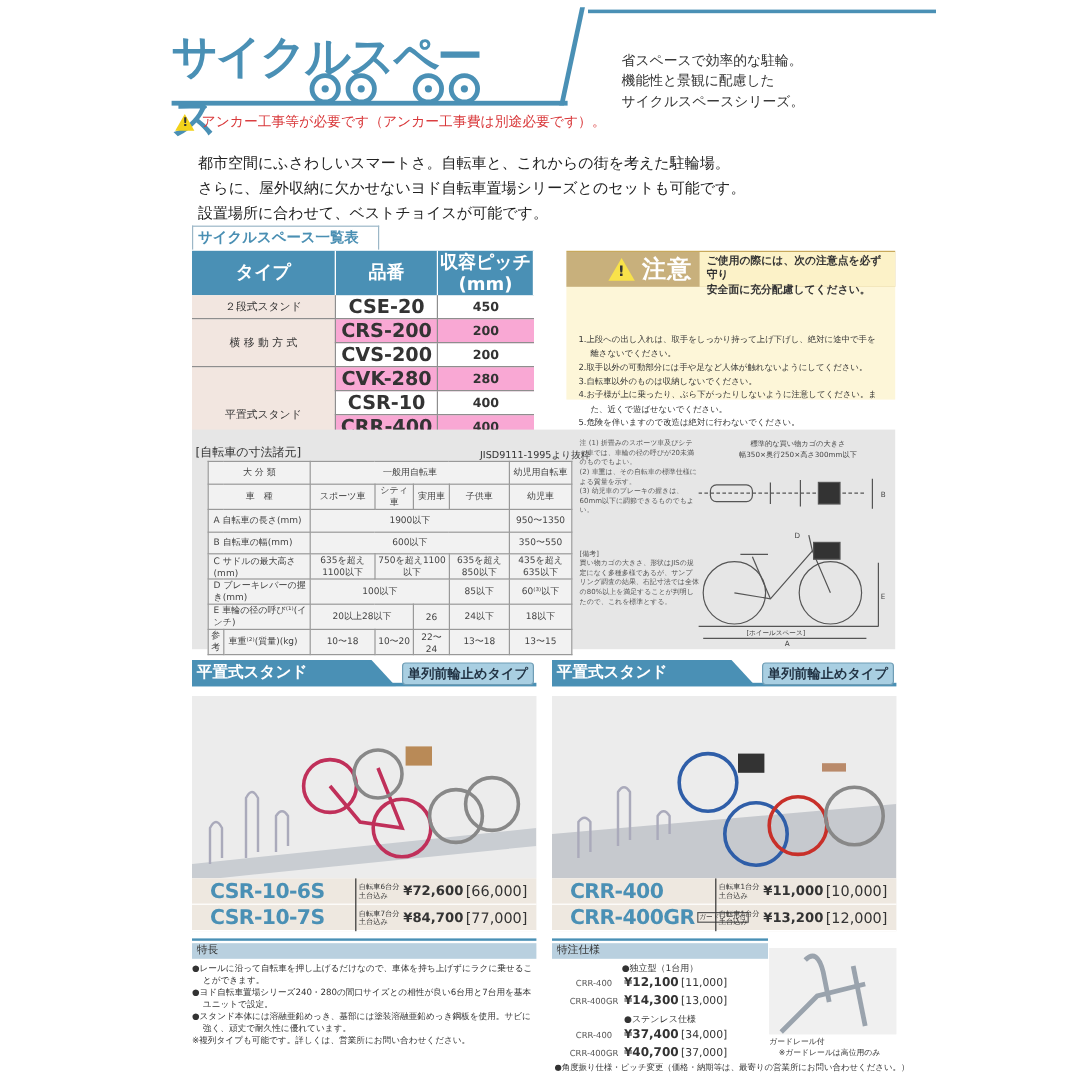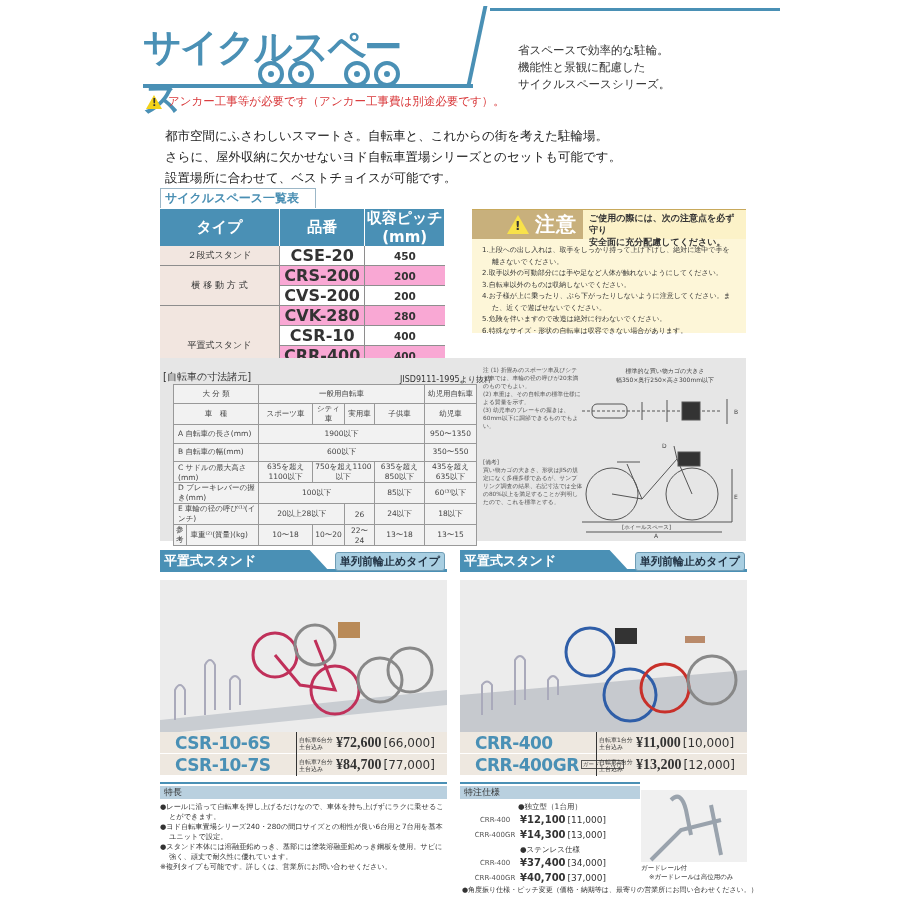--- a/index.html
+++ b/index.html
@@ -31,21 +31,21 @@
   .list-table td.pitch { font-size: 10.5px; }
   .list-table tr.alt td.code, .list-table tr.alt td.pitch { background: #f9a8d4; }
 
   
   .caution { left: 472px; top: 209px; width: 274px; height: 124px; background: #fdf6d8; border-top: 1px solid #c8a95c; }
   .caution-head { height: 29px; background: #c8b07c; display:flex; align-items:center;padding-left:27px; }
   .caution-icon { width:0;height:0;border-left:11px solid transparent;border-right:11px solid transparent;border-bottom:19px solid #f8e24a; margin-left: 8px; position:relative; }
   .caution-icon::after { content:"!"; position:absolute; left:-3px; top:4px; font-size:12px; font-weight:bold; color:#333; }
   .caution-title { font-size: 20px; font-weight: bold; color: #fff; margin-left: 6px; letter-spacing: 1px; }
   .caution-lead { background: #fcf2c8; height: 29px; margin-left: 6px; padding: 2px 6px; font-size: 9px; line-height: 12px; font-weight: bold; color: #333; flex: 1; }
-  .caution-list { padding: 6px 10px; font-size: 7px; line-height: 11.5px; color: #333; list-style: none; }
+  .caution-list { padding: 6px 10px; font-size: 7px; line-height: 11.5px; color: #333; list-style: none; margin-top: 33px; }
   .caution-list li { padding-left: 10px; text-indent: -10px; }
 
   
   .spec-panel { left: 160px; top: 358px; width: 586px; height: 183px; background: #e6e6e6; }
   .spec-title { left: 163px; top: 370px; font-size: 10px; color: #333; }
   .spec-source { left: 400px; top: 374px; font-size: 8px; color: #333; }
   .spec-table { left: 173px; top: 384px; width: 304px; border-collapse: collapse; font-size: 7.5px; background:#f2f2f2; }
   .spec-table td { border: 1px solid #999; text-align: center; height: 18.8px; color: #444; padding: 0 2px; }
   .spec-table td.lab { text-align: left; padding-left: 4px; }
   .spec-notes { left: 483px; top: 366px; width: 100px; font-size: 5.8px; line-height: 8px; color: #555; }
@@ -58,21 +58,21 @@
   .sec-title { position:absolute; left:0; top:0; height:22px; width: 170px; background:#4a90b5; color:#fff; font-weight:bold; font-size:13px; line-height:22px; padding-left:4px; clip-path: polygon(0 0, 88% 0, 100% 100%, 0 100%); }
   .sec-line { position:absolute; left:0; bottom:0; width:100%; height:3px; background:#4a90b5; }
   .sec-badge { position:absolute; right: 2px; top: 2px; padding: 1px 4px; background:#a9cfe2; border:1px solid #6f9db5; border-radius: 3px; font-size: 11px; font-weight:bold; color:#234; }
   .photo { background: #eaeaea; overflow:hidden; }
   .price-rows { background: #eee8e0; }
   .price-row { height: 22px; display:flex; align-items:center; border-bottom: 1px solid #fff; }
   .p-code { width: 136px; padding-left: 15px; font-size: 17px; font-weight: bold; color: #4a90b5; letter-spacing: -0.5px; white-space: nowrap; display:flex; align-items:center;}
   .p-code .gr-tag { font-size: 5.5px; border: 1px solid #555; color:#333; padding: 0 1px; margin-left: 2px; letter-spacing: 0; font-weight: normal; }
   .p-divider { width: 1px; height: 44px; background: #333; }
   .p-unit { font-size: 6px; line-height: 7px; color: #333; width: 38px; padding-left: 3px; }
-  .p-price { font-size: 14px; font-weight: bold; color: #333; margin-left: 2px; font-family: Liberation Serif, serif; }
+  .p-price { font-size: 11px; font-weight: bold; color: #333; margin-left: 2px; }
   .p-ex { font-size: 12px; color: #333; margin-left: 2px; }
   .blue-rule { height: 2px; background: #4a90b5; }
 
   .feat-head { background: #b9d0df; color:#333; font-size: 9px; padding-left: 4px; height: 13px; line-height: 13px; }
   .feat-list { font-size: 7.2px; line-height: 10px; color: #333; list-style: none; padding-top: 3px; }
   .feat-list li { padding-left: 9px; text-indent: -9px; }
 
   .opt-head { background: #b9d0df; color:#333; font-size: 9px; padding-left: 4px; height: 13px; line-height: 13px; }
   .opt-group { font-size: 7.5px; color: #333; margin-top: 3px; text-align: center; }
   .opt-row { display:flex; align-items:center; height: 15px; }

